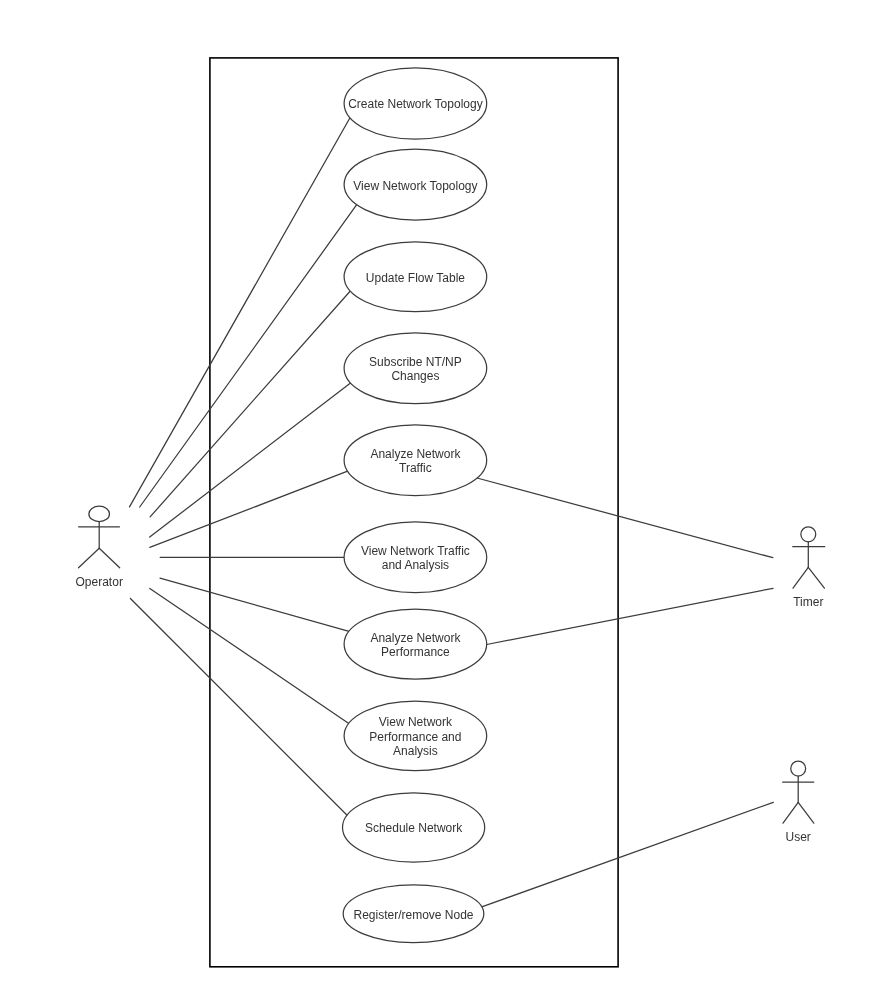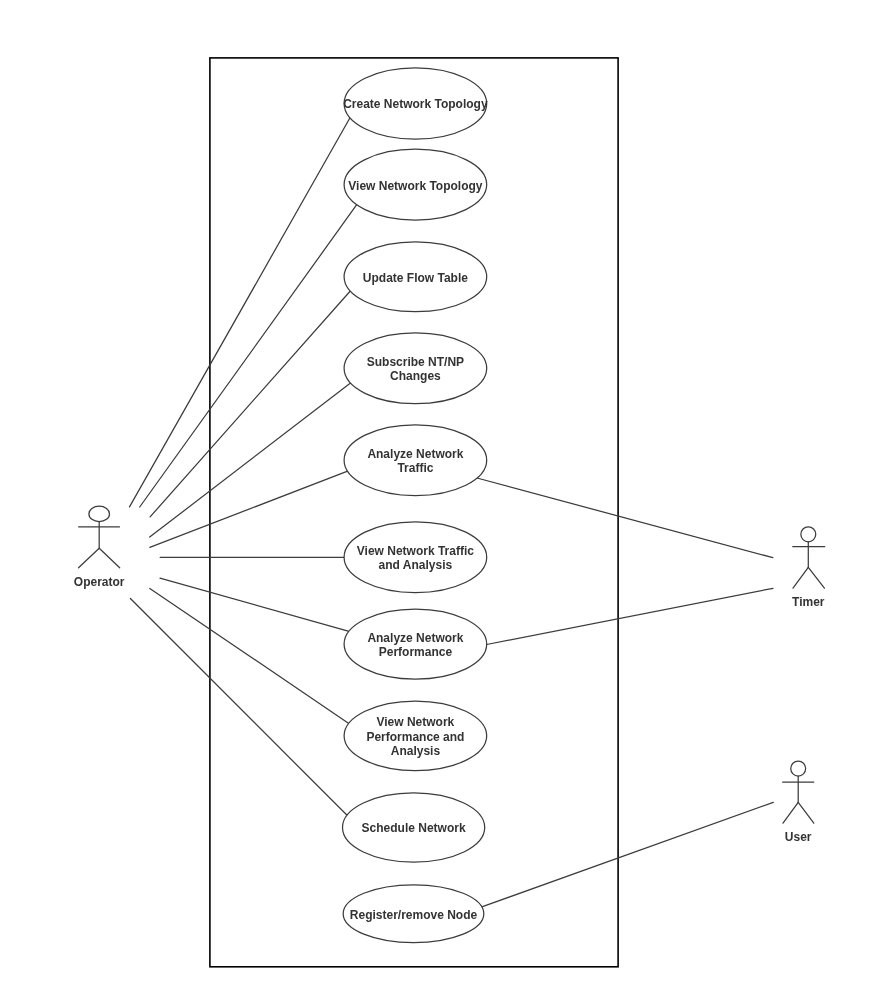--- a/index.html
+++ b/index.html
@@ -1,19 +1,19 @@
 <!DOCTYPE html>
 <html><head>
 <meta charset="utf-8">
 <title>Network Management System – UML Use Case Diagram</title>
 <style>
   html, body { margin:0; padding:0; background:#ffffff; }
   body { width:896px; height:982px; overflow:hidden;
          font-family:"Liberation Sans", sans-serif; }
-  #canvas { position:relative; width:896px; height:982px; background:#ffffff;font-weight:bold; }
+  #canvas { position:relative; width:896px; height:982px; background:#ffffff; }
   svg#diagram { display:block; }
   .boundary { fill:none; stroke:#000000; stroke-width:1.6; }
   .edge { fill:none; stroke:#3c3c3c; stroke-width:1.25;
           stroke-linecap:round; }
   .uc { fill:#ffffff; stroke:#3c3c3c; stroke-width:1.25; }
   .st { fill:none; stroke:#3c3c3c; stroke-width:1.25;
         stroke-linecap:round; }
   .uc-text, .actor-text {
      font-family:"Liberation Sans", sans-serif;
      font-size:12px;

